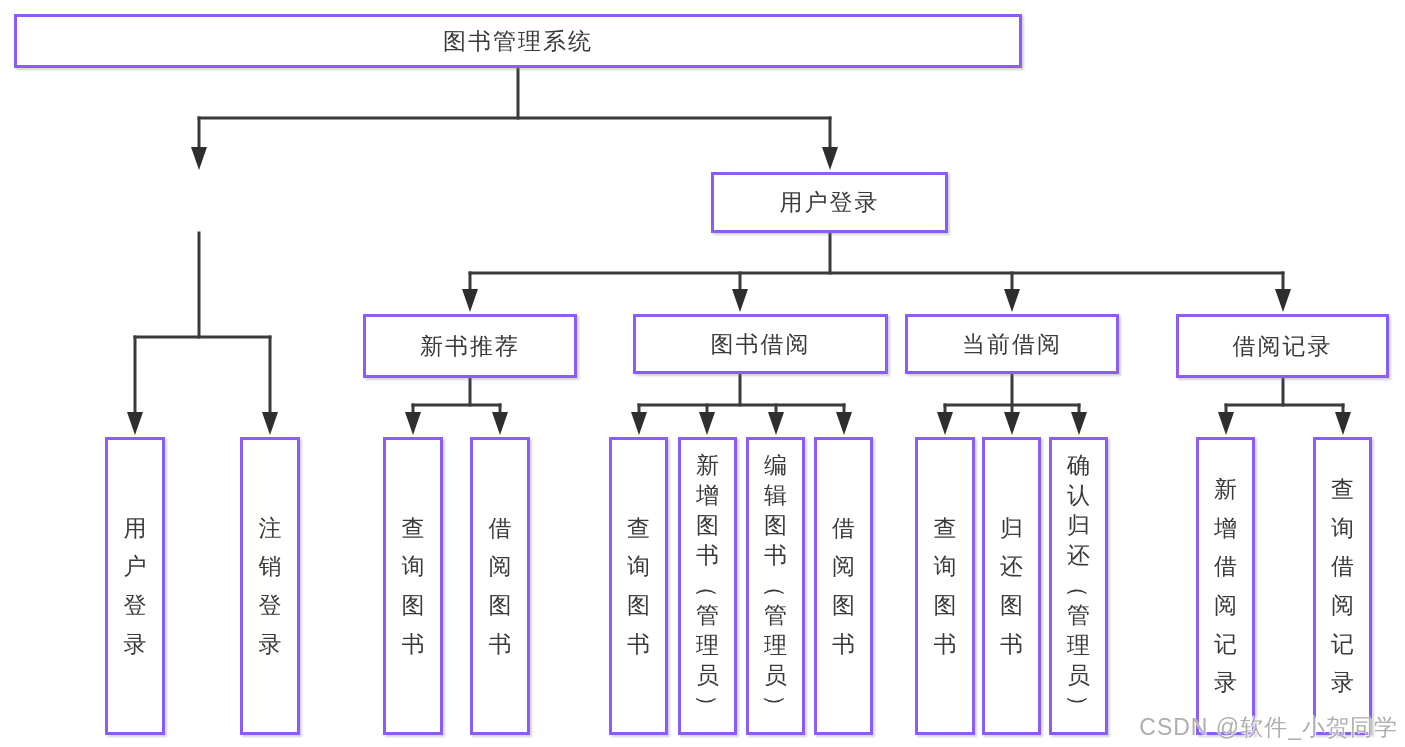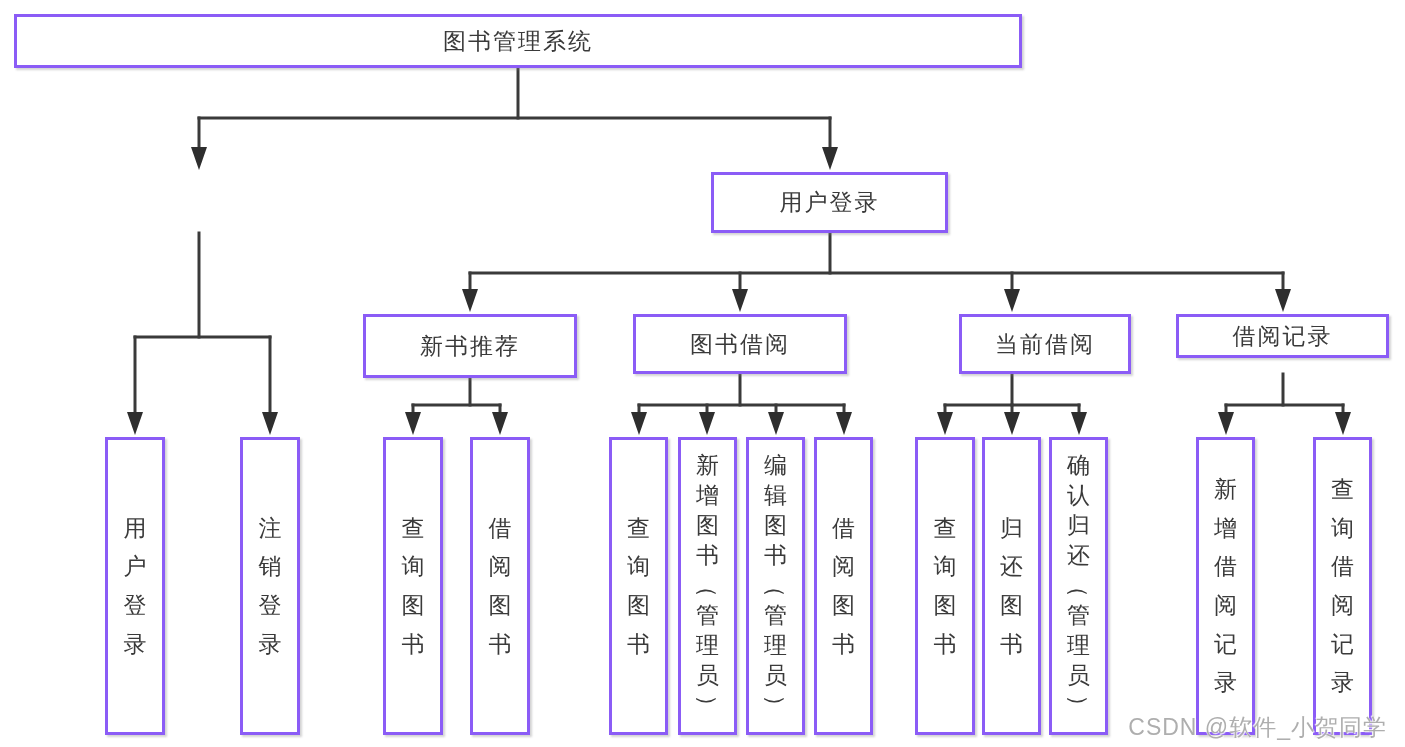--- a/index.html
+++ b/index.html
@@ -23,21 +23,21 @@
     z-index:2;
     box-shadow:2px 2px 2px rgba(130,130,130,0.35);
   }
   .hbox{font-size:23px;letter-spacing:2px;white-space:nowrap;}
   .vbox{flex-direction:column;font-size:23px;}
   .vbox span{display:block;line-height:1.68;text-align:center;}
   .vbox.tight span{line-height:1.3;}
   .vbox span.rot{transform:rotate(90deg);}
   .watermark{
     position:absolute;
-    right:18px;bottom:4px;
+    right:7px;bottom:4px;
     font-size:23px;
     letter-spacing:1px;
     color:#aeaeae;
     text-shadow:1px 1px 1px rgba(255,255,255,0.95), -1px -1px 1px rgba(255,255,255,0.95);
     z-index:6;
     white-space:nowrap;
   }
 </style>
 </head>
 <body>
@@ -125,23 +125,23 @@
       <polygon points="1218,412 1234,412 1226,435"></polygon>
       <polygon points="1335,412 1351,412 1343,435"></polygon>
     </g>
   </svg>
 
   <div class="box hbox" style="left:14px;top:14px;width:1008px;height:54px">图书管理系统</div>
 
   <div class="box hbox" style="left:711px;top:172px;width:237px;height:61px">用户登录</div>
 
   <div class="box hbox" style="left:363px;top:314px;width:214px;height:64px">新书推荐</div>
-  <div class="box hbox" style="left:633px;top:314px;width:214px;height:60px">图书借阅</div>
-  <div class="box hbox" style="left:959px;top:314px;width:172px;height:60px">当前借阅</div>
-  <div class="box hbox" style="left:1176px;top:314px;width:213px;height:44px">借阅记录</div>
+  <div class="box hbox" style="left:633px;top:314px;width:255px;height:60px">图书借阅</div>
+  <div class="box hbox" style="left:905px;top:314px;width:214px;height:60px">当前借阅</div>
+  <div class="box hbox" style="left:1176px;top:314px;width:213px;height:64px">借阅记录</div>
 
   <div class="box vbox" style="left:105px;top:437px;width:60px;height:298px">
       <span>用</span>
       <span>户</span>
       <span>登</span>
       <span>录</span>
     </div>
   <div class="box vbox" style="left:240px;top:437px;width:60px;height:298px">
       <span>注</span>
       <span>销</span>

